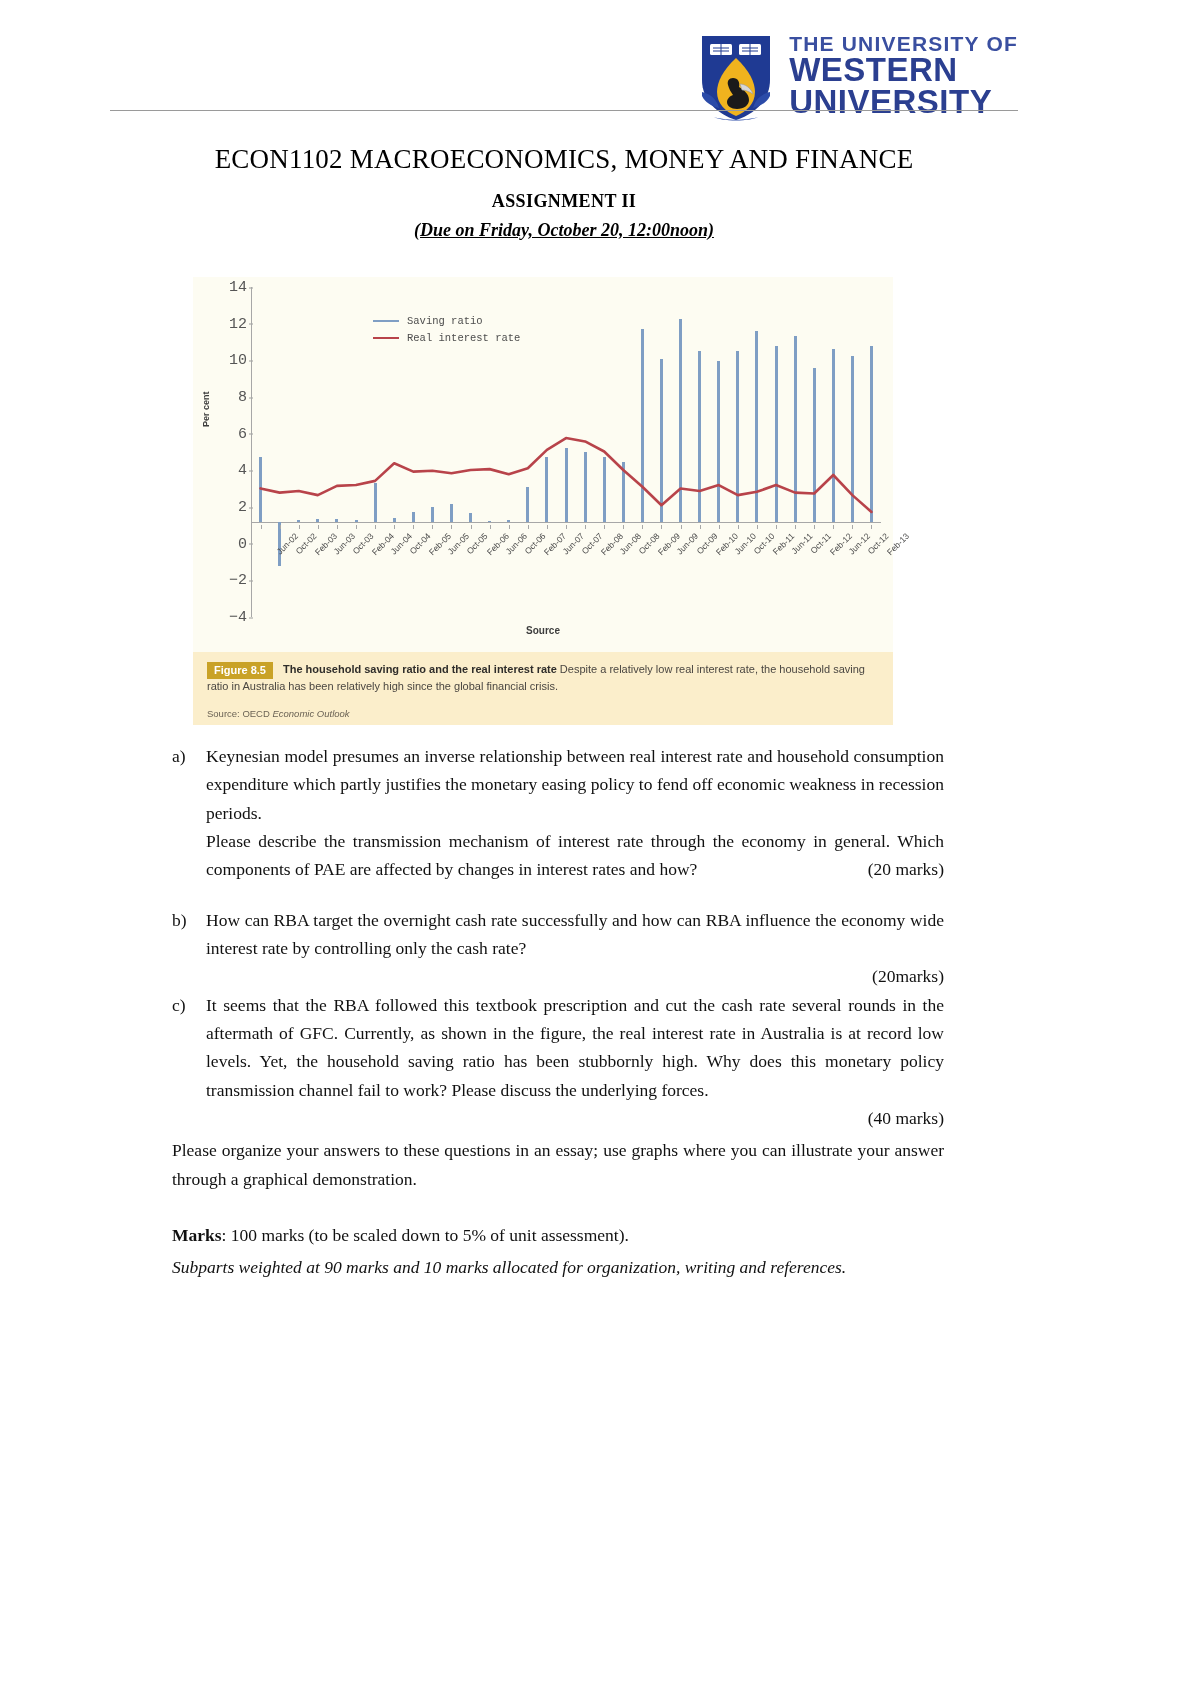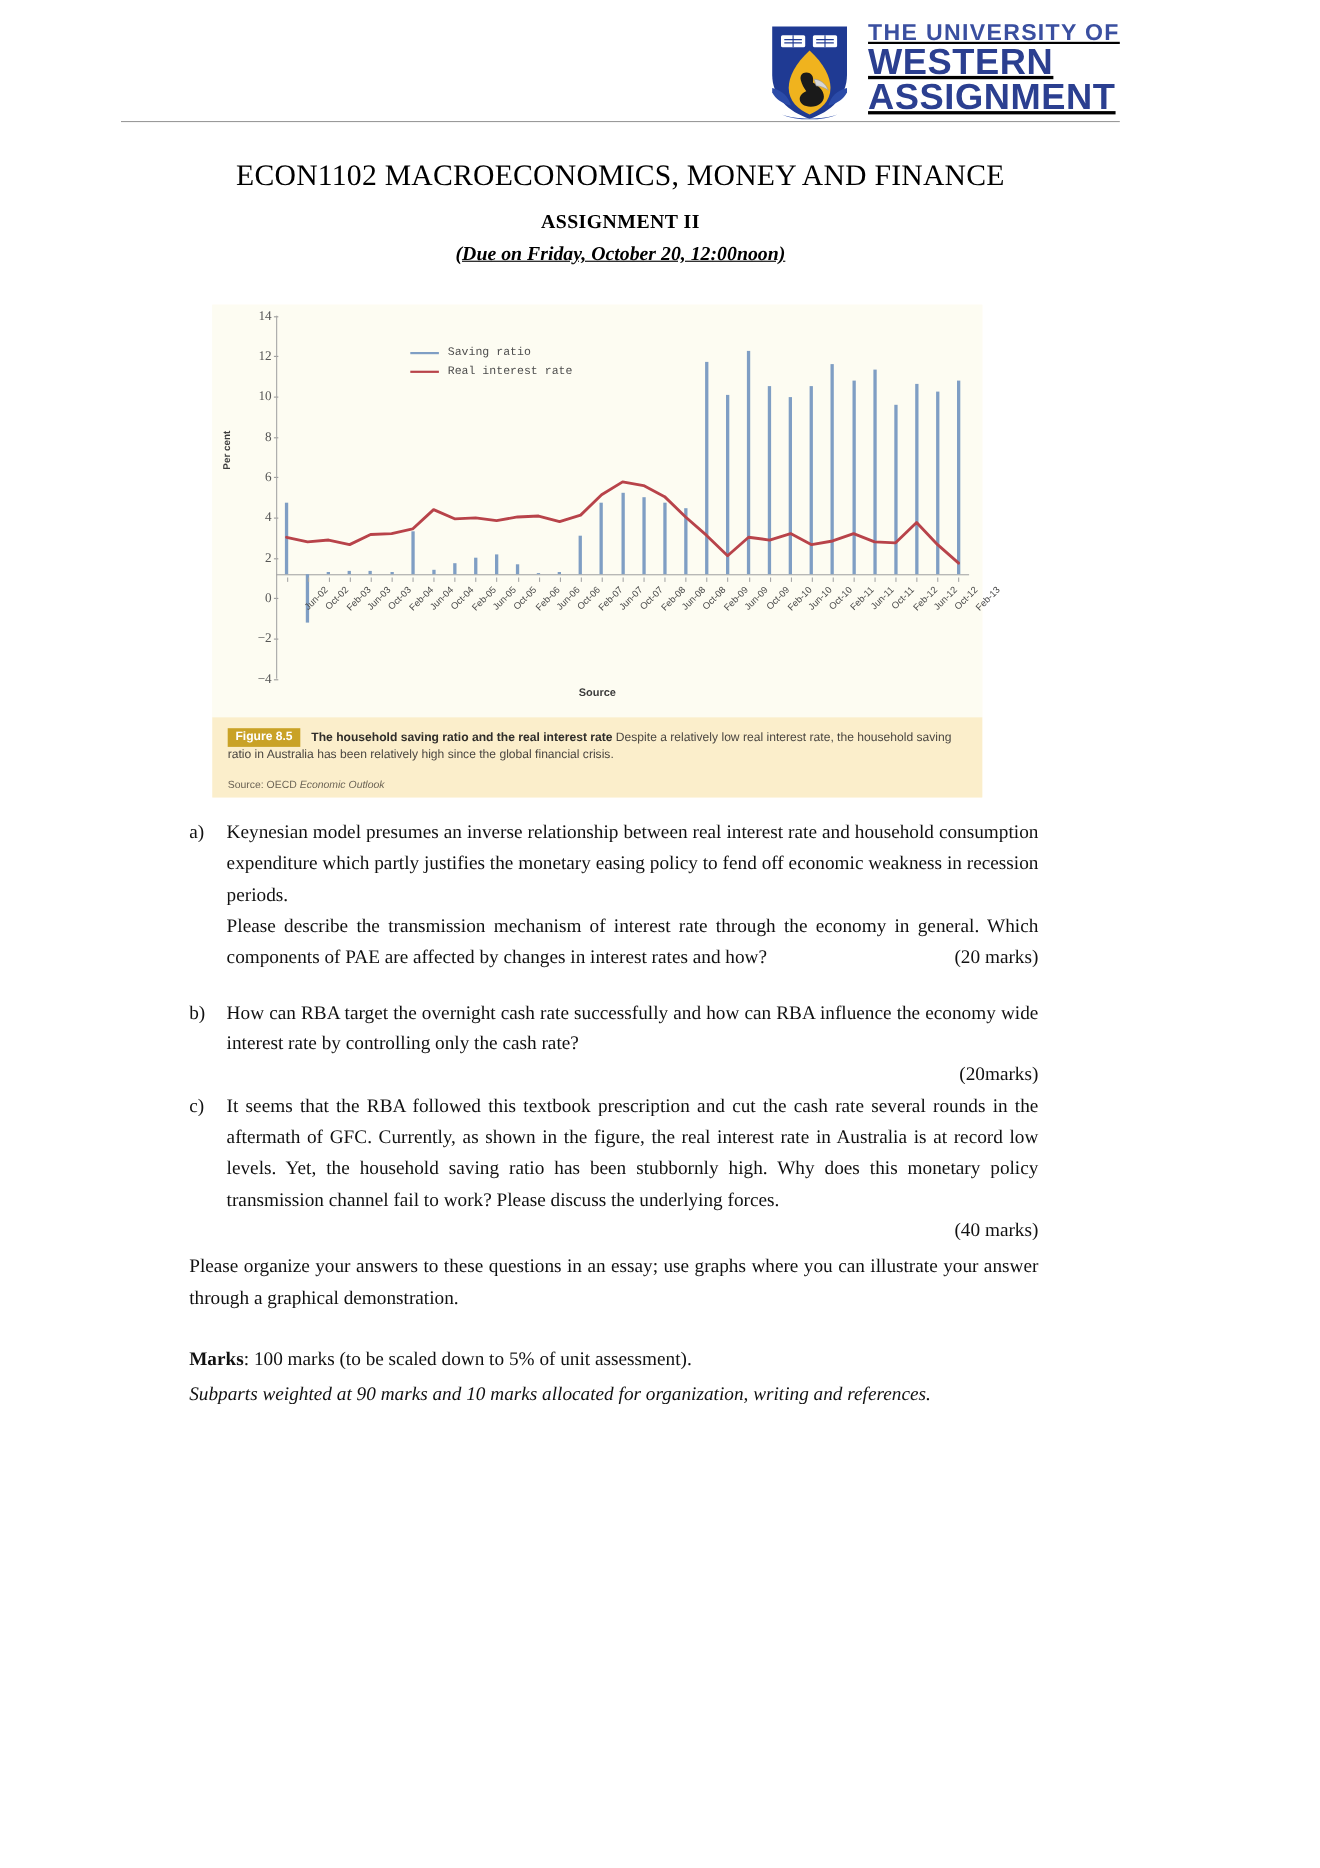--- a/index.html
+++ b/index.html
@@ -26,25 +26,24 @@
   .header {
     position: absolute;
     top: 0;
     left: 0;
     width: 1200px;
     height: 118px;
   }
   .logo-block {
     position: absolute;
     right: 182px;
-    top: 20px;
+    top: 32px;
     display: flex;
-    align-items: flex-start;
+    align-items: center;
     gap: 14px;
-    text-decoration: underline;
   }
   .crest {
     width: 78px;
     height: 88px;
     position: relative;
   }
   .logo-text {
     display: flex;
     flex-direction: column;
     line-height: 0.96;
@@ -134,22 +133,22 @@
   .y-ticks {
     position: absolute;
     left: 22px;
     top: 10px;
     width: 36px;
     height: 330px;
   }
   .y-tick {
     position: absolute;
     right: 4px;
-    font-family: Liberation Serif, serif;
-    font-size: 12px;
+    font-family: Liberation Mono, monospace;
+    font-size: 15px;
     color: #555;
     transform: translateY(-50%);
     white-space: nowrap;
   }
   .y-tick::after {
     content: "";
     position: absolute;
     right: -6px;
     top: 50%;
     width: 4px;
@@ -348,21 +347,21 @@
           <path d="M36,46 C32,46 30,49 31,53 C32,57 34,60 36,63 C33,64 30,67 30,70 C30,74 34,77 40,77 C47,77 52,73 52,68 C52,62 47,58 42,55 C43,50 41,46 36,46 Z" fill="#1a1a1a"></path>
           <path d="M43,52 C48,52 54,56 56,62 C53,60 49,58 45,58 Z" fill="#d8d8d8" stroke="#9a9a9a" stroke-width="0.6"></path>
           <path d="M5,60 C14,62 20,68 22,76 C14,74 8,70 5,64 Z" fill="#2b4ba8"></path>
           <path d="M73,60 C64,62 58,68 56,76 C64,74 70,70 73,64 Z" fill="#2b4ba8"></path>
           <path d="M14,84 C26,89 52,89 64,84 C52,90 26,90 14,84 Z" fill="#2b4ba8"></path>
         </svg>
       </div>
       <div class="logo-text">
         <span class="logo-line1">THE UNIVERSITY OF</span>
         <span class="logo-line2">WESTERN</span>
-        <span class="logo-line3">ASSIGNMENT</span>
+        <span class="logo-line3">UNIVERSITY</span>
       </div>
     </div>
     <div class="header-rule"></div>
   </div>
 
   <div class="titles">
     <div class="course-title">ECON1102   MACROECONOMICS, MONEY AND FINANCE</div>
     <div class="assignment-title">ASSIGNMENT II</div>
     <div class="due-line">(Due on Friday, October 20, 12:00noon)</div>
   </div>

